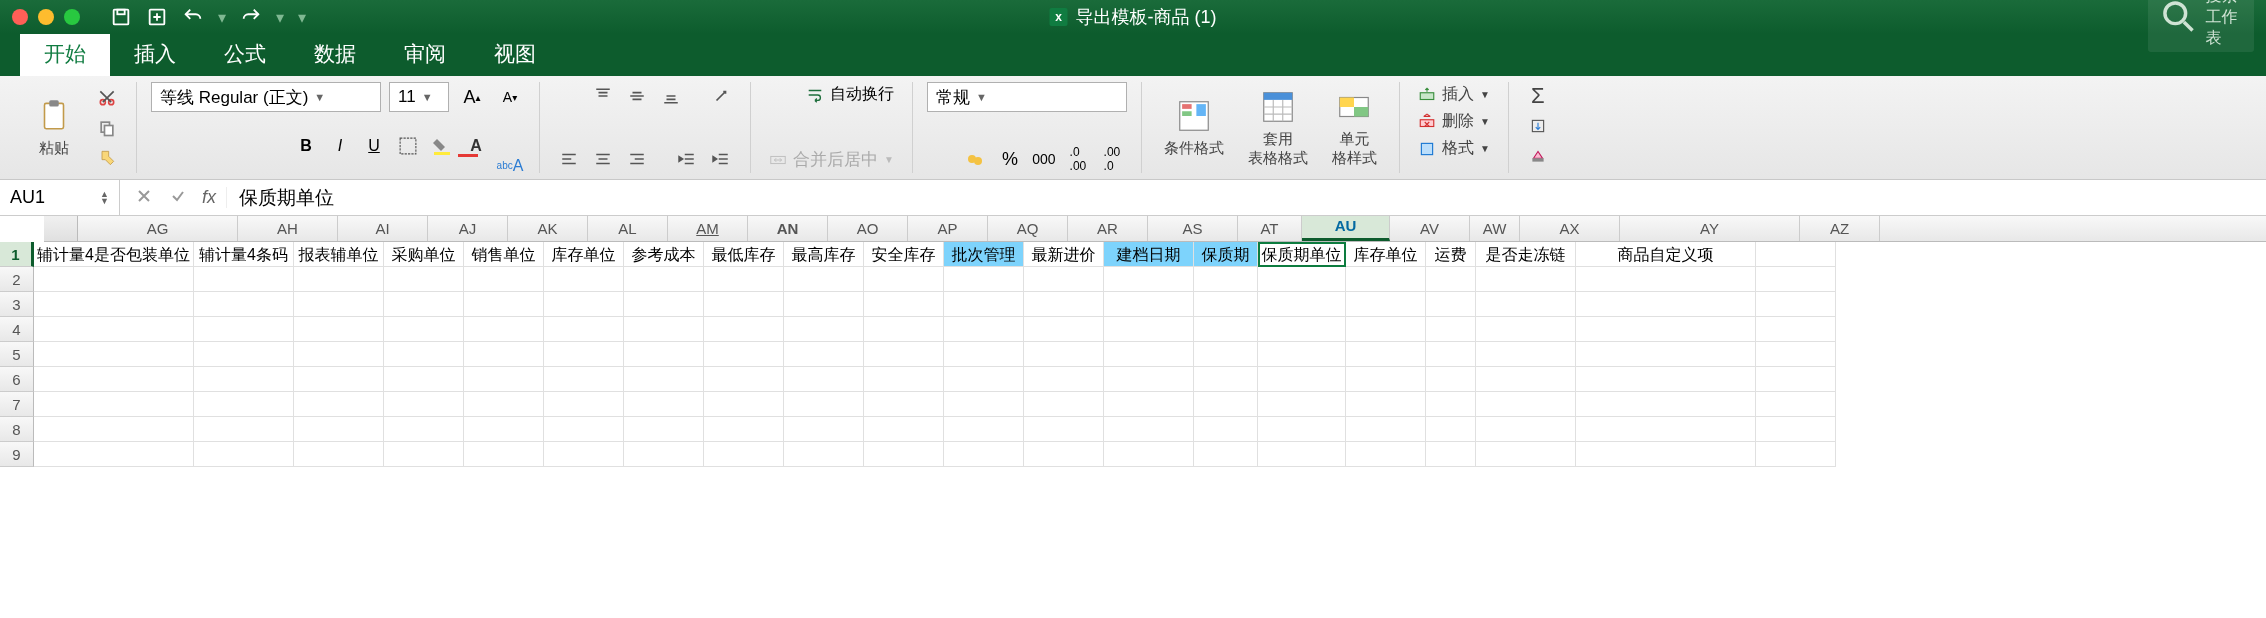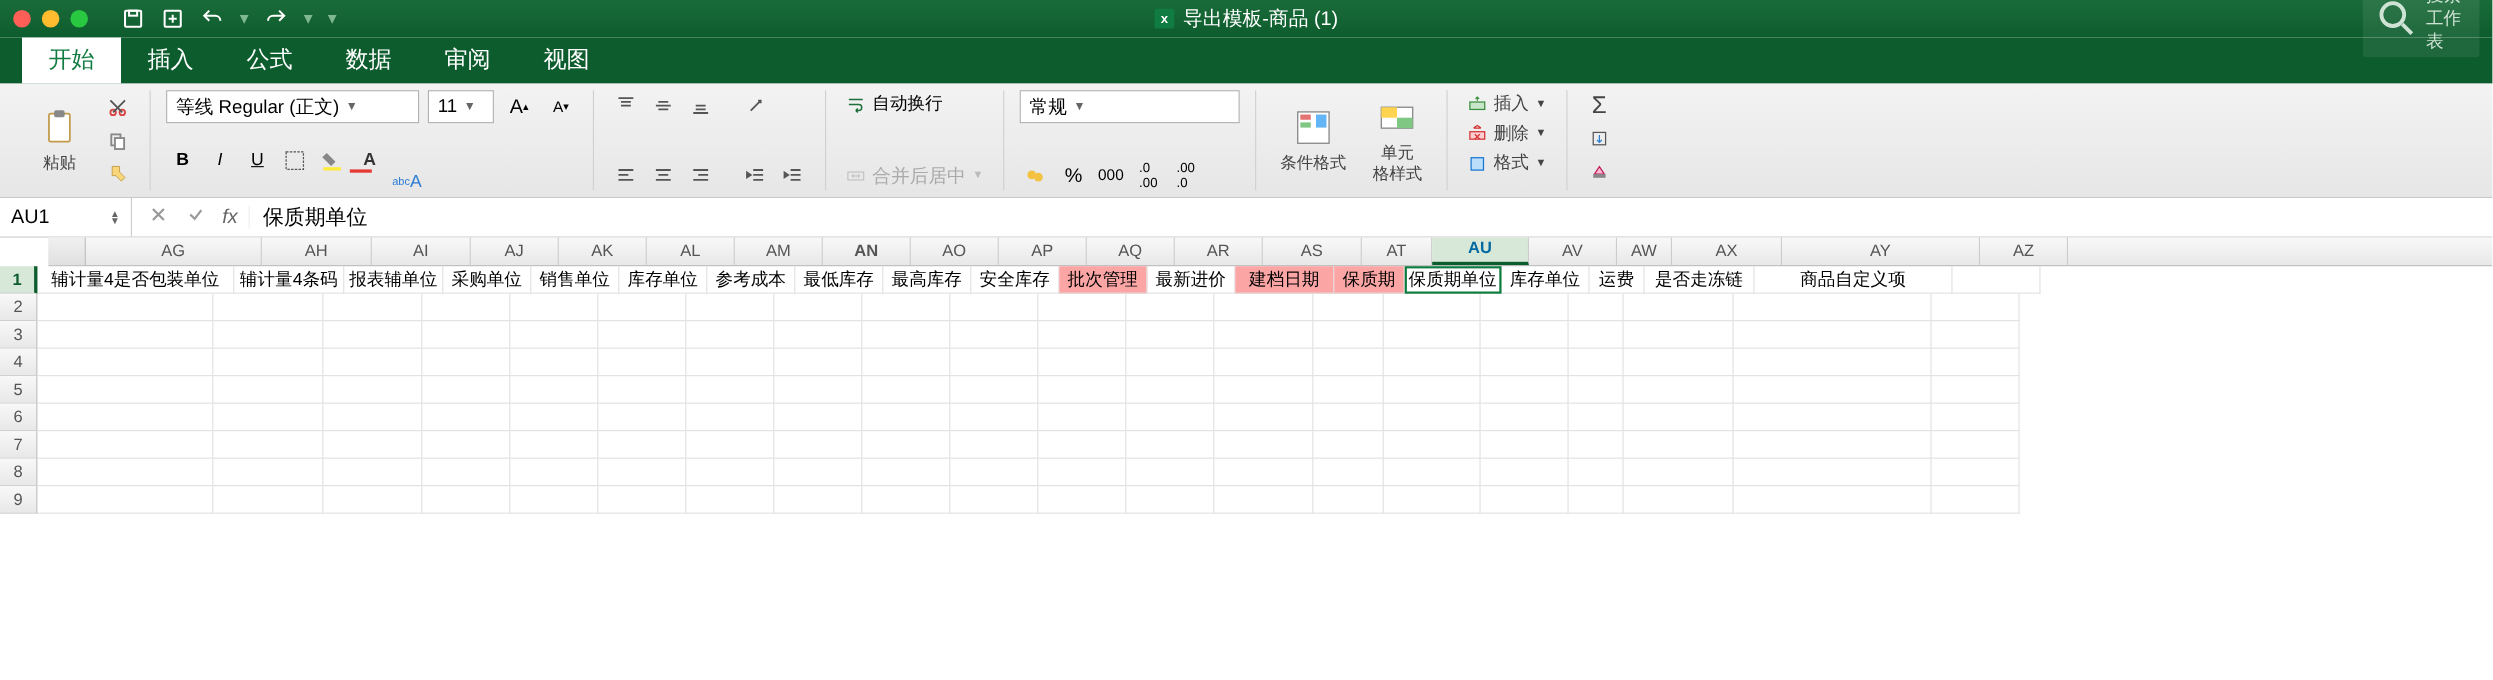--- a/index.html
+++ b/index.html
@@ -19,21 +19,21 @@
 .search-box { position:absolute; right:12px; color:#cfe3d4; font-size:16px; display:flex; align-items:center; gap:6px; background:rgba(255,255,255,0.08); padding:3px 10px; border-radius:3px; }
 .search-box svg { stroke:#cfe3d4; fill:none; stroke-width:2;}
 
 
 .tabs { height: 42px; background: #0d5c2d; display:flex; align-items:flex-end; padding-left:20px; }
 .tab { padding: 8px 24px; color:#fff; font-size:21px; cursor:pointer; }
 .tab.active { background:#fff; color:#107c41; border-radius: 2px 2px 0 0; }
 
 
 .ribbon { height: 104px; background: linear-gradient(#f3f3f3,#e6e6e6); border-bottom:1px solid #c8c8c8; display:flex; padding:6px 10px; gap:0; }
-.group { display:flex; flex-direction:column; justify-content:space-between; padding:0 14px; border-right:1px solid #d0d0d0; }
+.group { display:flex; flex-direction:column; justify-content:space-between; padding:0 14px; border-right:1px solid #d0d0d0;align-items:flex-end; }
 .group:last-child { border-right:none; }
 .group-row { display:flex; gap:8px; align-items:center; }
 .big-btn { display:flex; flex-direction:column; align-items:center; justify-content:center; gap:4px; padding:4px 8px; cursor:pointer; text-align:center; font-size:15px; color:#444; min-width:60px; }
 .big-btn svg { width:38px; height:38px; }
 .mini { width:30px; height:28px; display:inline-flex; align-items:center; justify-content:center; cursor:pointer; border:1px solid transparent; border-radius:3px; }
 .combo { height:30px; background:#fff; border:1px solid #b0b0b0; display:flex; align-items:center; padding:0 8px; font-size:17px; gap:6px; }
 .combo .dd { color:#666; font-size:11px; }
 .btnrow { display:flex; gap:4px; }
 .alabel { color:#888; font-size:17px; }
 .side-col { display:flex; flex-direction:column; gap:2px; font-size:16px; color:#444; }
@@ -53,21 +53,21 @@
 .grid-wrap { position:relative; }
 .col-headers { height:26px; display:flex; background:linear-gradient(#f8f8f8,#e8e8e8); border-bottom:1px solid #bbb;margin-left:44px; }
 .corner { width:34px; border-right:1px solid #bbb; background:linear-gradient(#f0f0f0,#e0e0e0); }
 .ch { border-right:1px solid #ccc; text-align:center; font-size:15px; color:#555; line-height:26px; }
 .ch.sel { background:#d8e8d8; font-weight:600; color:#0369a1; border-bottom:3px solid #0d5c2d; box-sizing:border-box; line-height:20px;}
 .rows { }
 .row { height:25px; display:flex; }
 .rh { width:34px; border-right:1px solid #bbb; border-bottom:1px solid #ccc; background:linear-gradient(#f8f8f8,#e8e8e8); text-align:center; font-size:15px; color:#555; line-height:25px; }
 .rh.sel { background:#d8e8d8; font-weight:600; color:#0d5c2d; border-right:3px solid #0d5c2d; box-sizing:border-box;}
 .cell { border-right:1px solid #e0e0e0; border-bottom:1px solid #e0e0e0; font-size:16px; line-height:25px; text-align:center; white-space:nowrap; overflow:visible; }
-.cell.hl { background:#fca5a5; }
+.cell.hl { background:#7dd3fc; }
 .cell.active { outline:2px solid #0d7c3f; outline-offset:-2px; background:#fff; position:relative; z-index:2;}
 </style>
 </head>
 <body>
 
 <div class="titlebar">
   <div class="traffic">
     <div class="tl red"></div>
     <div class="tl yellow"></div>
     <div class="tl green"></div>
@@ -291,20 +291,29 @@
         <svg viewBox="0 0 32 32">
             <rect x="4" y="4" width="24" height="24" fill="#fff" stroke="#888"></rect>
             <rect x="6" y="6" width="8" height="4" fill="#e57373"></rect>
             <rect x="6" y="12" width="8" height="4" fill="#81c784"></rect>
             <rect x="18" y="6" width="8" height="10" fill="#64b5f6"></rect>
           </svg>
         <span>条件格式</span>
       </div>
       <div class="big-btn">
         <svg viewBox="0 0 32 32">
+            <rect x="4" y="4" width="24" height="24" fill="#fff" stroke="#888"></rect>
+            <rect x="4" y="4" width="24" height="6" fill="#4a90d9"></rect>
+            <path d="M4 16h24M4 22h24M12 10v18M20 10v18" stroke="#bbb"></path>
+          </svg>
+        <span style="white-space:pre-line;">套用
+表格格式</span>
+      </div>
+      <div class="big-btn">
+        <svg viewBox="0 0 32 32">
             <rect x="4" y="8" width="24" height="16" fill="#fff" stroke="#888"></rect>
             <rect x="4" y="8" width="12" height="8" fill="#ffd54f"></rect>
             <rect x="16" y="16" width="12" height="8" fill="#81c784"></rect>
           </svg>
         <span style="white-space:pre-line;">单元
 格样式</span>
       </div>
     </div>
   </div>
 
@@ -379,40 +388,40 @@
 <div class="grid-wrap">
   <div class="col-headers">
     <div class="corner"></div>
     <div id="col-headers-inner" style="display:flex;">
         <div class="ch" style="width: 160px;">AG</div>
         <div class="ch" style="width: 100px;">AH</div>
         <div class="ch" style="width: 90px;">AI</div>
         <div class="ch" style="width: 80px;">AJ</div>
         <div class="ch" style="width: 80px;">AK</div>
         <div class="ch" style="width: 80px;">AL</div>
-        <div class="ch" style="width: 80px;">AM</div>
+        <div class="ch" style="width: 80px; text-decoration: underline;">AM</div>
         <div class="ch" style="width: 80px; font-weight: bold;">AN</div>
         <div class="ch" style="width: 80px;">AO</div>
         <div class="ch" style="width: 80px;">AP</div>
         <div class="ch" style="width: 80px;">AQ</div>
         <div class="ch" style="width: 80px;">AR</div>
         <div class="ch" style="width: 90px;">AS</div>
         <div class="ch" style="width: 64px;">AT</div>
         <div class="ch sel" style="width: 88px;">AU</div>
         <div class="ch" style="width: 80px;">AV</div>
         <div class="ch" style="width: 50px;">AW</div>
         <div class="ch" style="width: 100px;">AX</div>
         <div class="ch" style="width: 180px;">AY</div>
         <div class="ch" style="width: 80px;">AZ</div>
       </div>
   </div>
   <div class="rows" id="rows">
       <div class="row">
         <div class="rh sel">1</div>
-        <div class="cell" style="width: 179px;">辅计量4是否包装单位</div>
+        <div class="cell" style="width: 160px;">辅计量4是否包装单位</div>
         <div class="cell" style="width: 100px;">辅计量4条码</div>
         <div class="cell" style="width: 90px;">报表辅单位</div>
         <div class="cell" style="width: 80px;">采购单位</div>
         <div class="cell" style="width: 80px;">销售单位</div>
         <div class="cell" style="width: 80px;">库存单位</div>
         <div class="cell" style="width: 80px;">参考成本</div>
         <div class="cell" style="width: 80px;">最低库存</div>
         <div class="cell" style="width: 80px;">最高库存</div>
         <div class="cell" style="width: 80px;">安全库存</div>
         <div class="cell hl" style="width: 80px;">批次管理</div>

